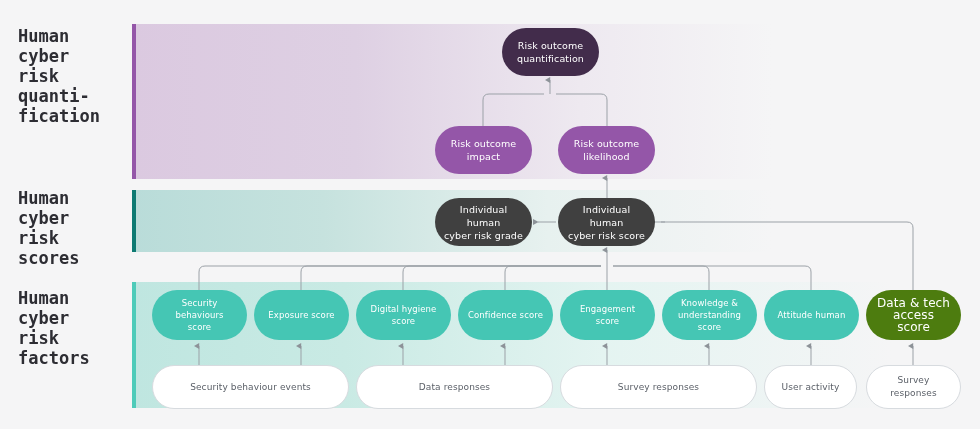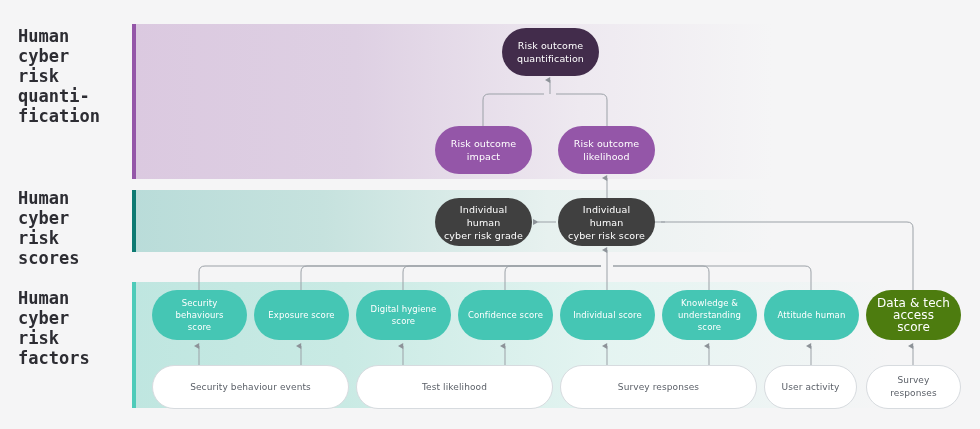--- a/index.html
+++ b/index.html
@@ -275,39 +275,39 @@
   <div class="node node-teal pill" id="n-f1">
     <span class="node-text">Exposure score</span>
   </div>
   <div class="node node-teal pill" id="n-f2">
     <span class="node-text">Digital hygiene score</span>
   </div>
   <div class="node node-teal pill" id="n-f3">
     <span class="node-text">Confidence score</span>
   </div>
   <div class="node node-teal pill" id="n-f4">
-    <span class="node-text">Individual score</span>
+    <span class="node-text">Engagement score</span>
   </div>
   <div class="node node-teal pill" id="n-f5">
     <span class="node-text">Knowledge &amp;
 understanding score</span>
   </div>
   <div class="node node-teal pill" id="n-f6">
     <span class="node-text">Attitude human</span>
   </div>
   <div class="node node-blue pill" id="n-f7">
     <span class="node-text">Data &amp; tech access
 score</span>
   </div>
 
   <div class="node node-white source" id="n-s0">
     <span class="node-text">Security behaviour events</span>
   </div>
   <div class="node node-white source" id="n-s1">
-    <span class="node-text">Test likelihood</span>
+    <span class="node-text">Data responses</span>
   </div>
   <div class="node node-white source" id="n-s2">
     <span class="node-text">Survey responses</span>
   </div>
   <div class="node node-white source" id="n-s3">
     <span class="node-text">User activity</span>
   </div>
   <div class="node node-white source" id="n-s4">
     <span class="node-text">Survey responses</span>
   </div>

